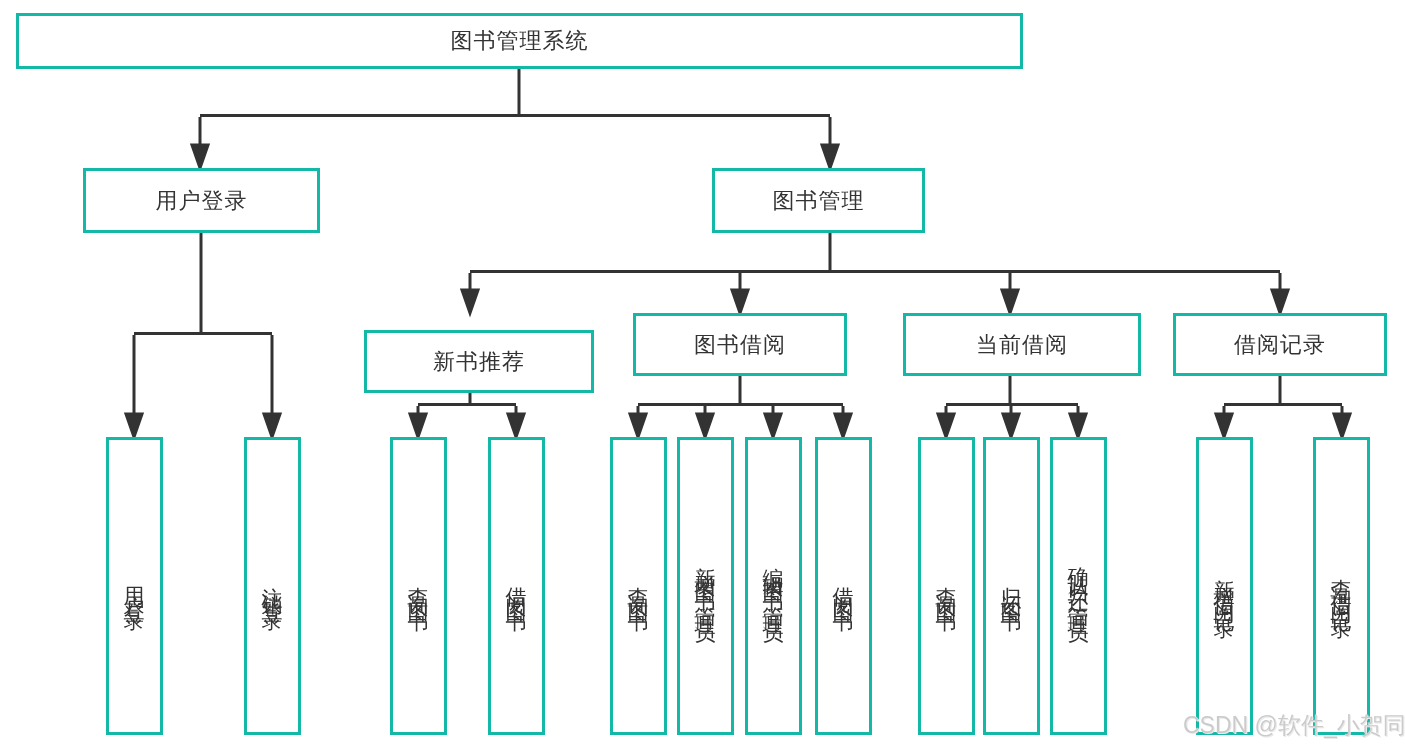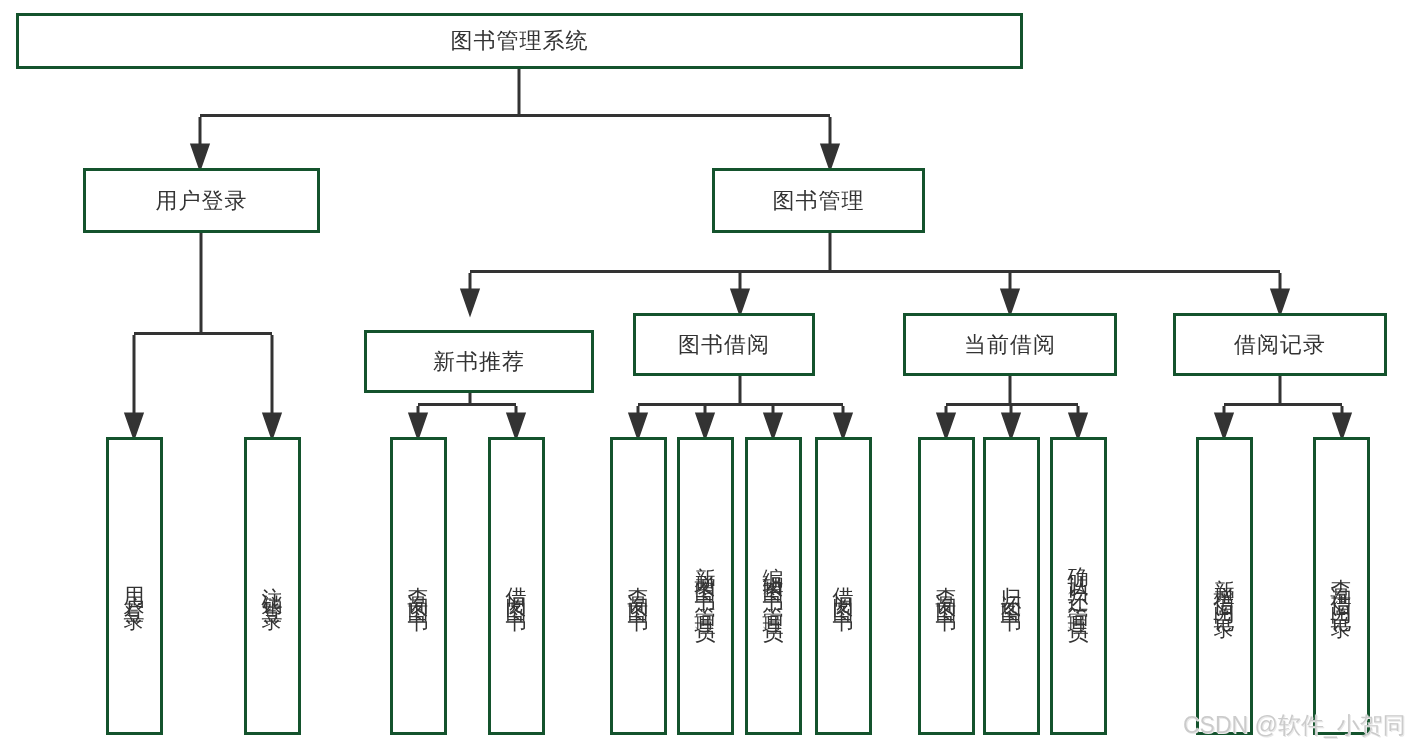--- a/index.html
+++ b/index.html
@@ -13,21 +13,21 @@
     overflow: hidden;
   }
   .wires {
     position: absolute;
     left: 0; top: 0;
     width: 1405px; height: 747px;
   }
   .node {
     position: absolute;
     background: #ffffff;
-    border: 3px solid #14532d;
+    border: 3px solid #14b8a6;
     display: flex;
     align-items: center;
     justify-content: center;
     color: #333333;
   }
   .node .lbl {
     font-size: 22px;
     letter-spacing: 1px;
     white-space: nowrap;
   }
@@ -177,24 +177,24 @@
   <div class="node h" style="left:83px;top:168px;width:237px;height:65px">
     <span class="lbl">用户登录</span>
   </div>
   <div class="node h" style="left:712px;top:168px;width:213px;height:65px">
     <span class="lbl">图书管理</span>
   </div>
 
   <div class="node h" style="left:364px;top:330px;width:230px;height:63px">
     <span class="lbl">新书推荐</span>
   </div>
-  <div class="node h" style="left:633px;top:313px;width:182px;height:63px">
+  <div class="node h" style="left:633px;top:313px;width:214px;height:63px">
     <span class="lbl">图书借阅</span>
   </div>
-  <div class="node h" style="left:903px;top:313px;width:214px;height:63px">
+  <div class="node h" style="left:903px;top:313px;width:238px;height:63px">
     <span class="lbl">当前借阅</span>
   </div>
   <div class="node h" style="left:1173px;top:313px;width:214px;height:63px">
     <span class="lbl">借阅记录</span>
   </div>
 
   <div class="node v" style="left:106px;top:437px;width:57px;height:298px">
     <span class="lbl">用户登录</span>
   </div>
   <div class="node v" style="left:244px;top:437px;width:57px;height:298px">

